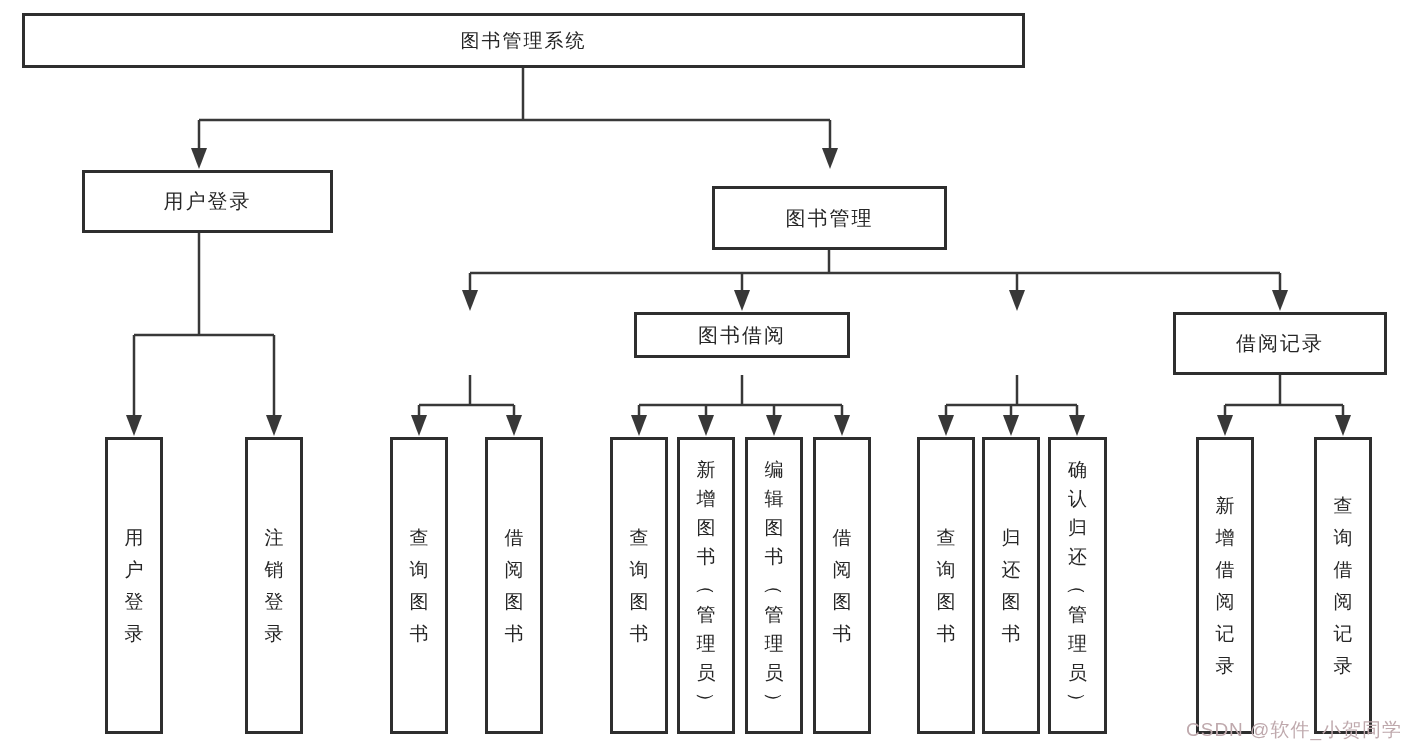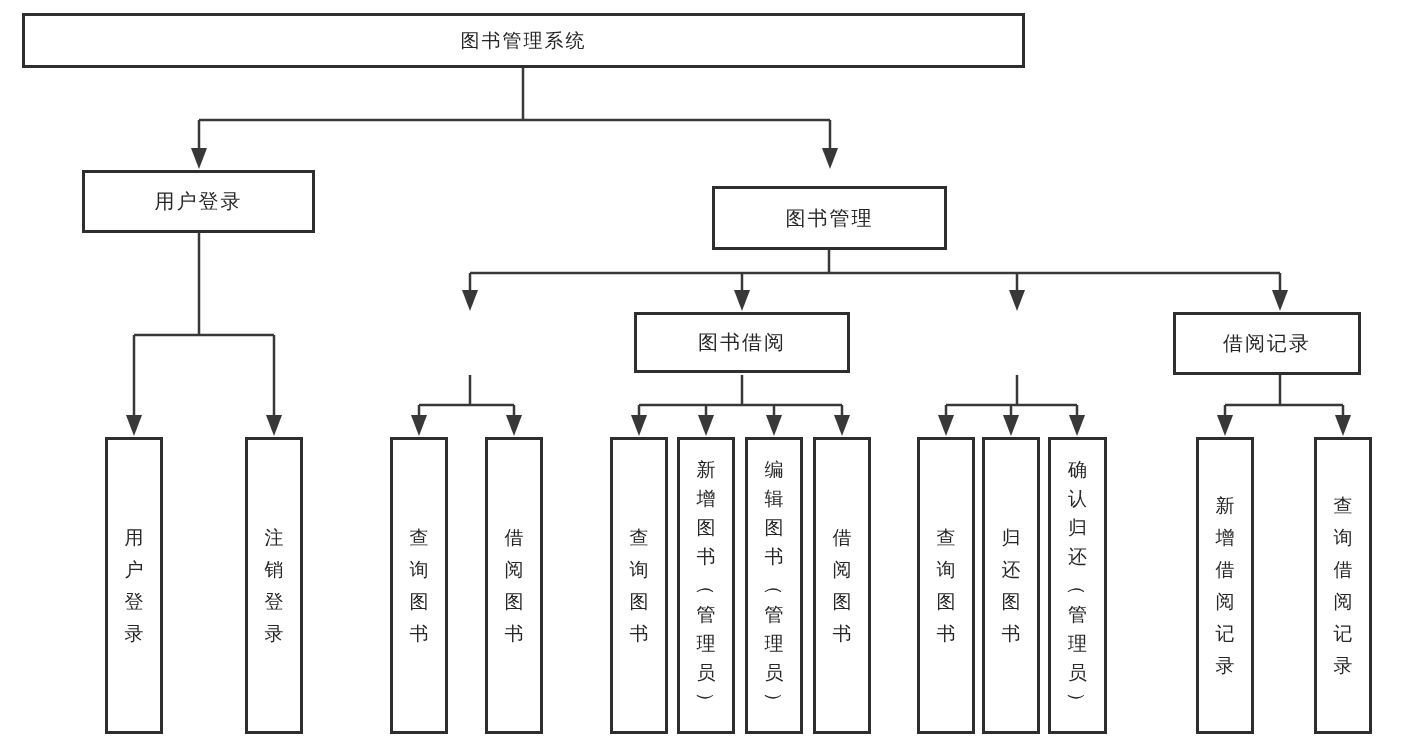--- a/index.html
+++ b/index.html
@@ -28,26 +28,26 @@
   .vbox{top:437px;width:58px;height:297px;border-width:3px;}
   .vlabel{
     display:flex;flex-direction:column;align-items:center;justify-content:center;
     height:100%;width:100%;gap:13px;color:var(--text);
   }
   .vlabel.dense{gap:10px;}
   .vchar{font-size:19px;line-height:1;display:block;}
   .vchar.rot{transform:rotate(90deg);}
   
   #root-box   {left:22px;  top:13px;  width:1003px;height:55px;}
-  #user-login {left:82px;  top:170px; width:233px; height:63px;}
+  #user-login {left:82px;  top:170px; width:251px; height:63px;}
   #book-mgmt  {left:712px; top:186px; width:235px; height:64px;}
   #new-book   {left:363px; top:312px; width:215px; height:63px;}
-  #borrow     {left:634px; top:312px; width:216px; height:61px;}
+  #borrow     {left:634px; top:312px; width:216px; height:46px;}
   #current    {left:908px; top:312px; width:218px; height:63px;}
-  #records    {left:1173px;top:312px; width:188px; height:63px;}
+  #records    {left:1173px;top:312px; width:214px; height:63px;}
   
   #lv-user  {left:105px;}
   #lv-logout{left:245px;}
   #lv-rec-q {left:390px;}
   #lv-rec-b {left:485px;}
   #lv-bb-q  {left:610px;}
   #lv-bb-a  {left:677px;}
   #lv-bb-e  {left:745px;}
   #lv-bb-b  {left:813px;}
   #lv-cb-q  {left:917px;}
@@ -267,13 +267,14 @@
     <span class="vlabel">
         <span class="vchar">查</span>
         <span class="vchar">询</span>
         <span class="vchar">借</span>
         <span class="vchar">阅</span>
         <span class="vchar">记</span>
         <span class="vchar">录</span>
       </span>
   </div>
 
+  <div id="watermark">CSDN @软件_小贺同学</div>
 </div>
 
 </body></html>

